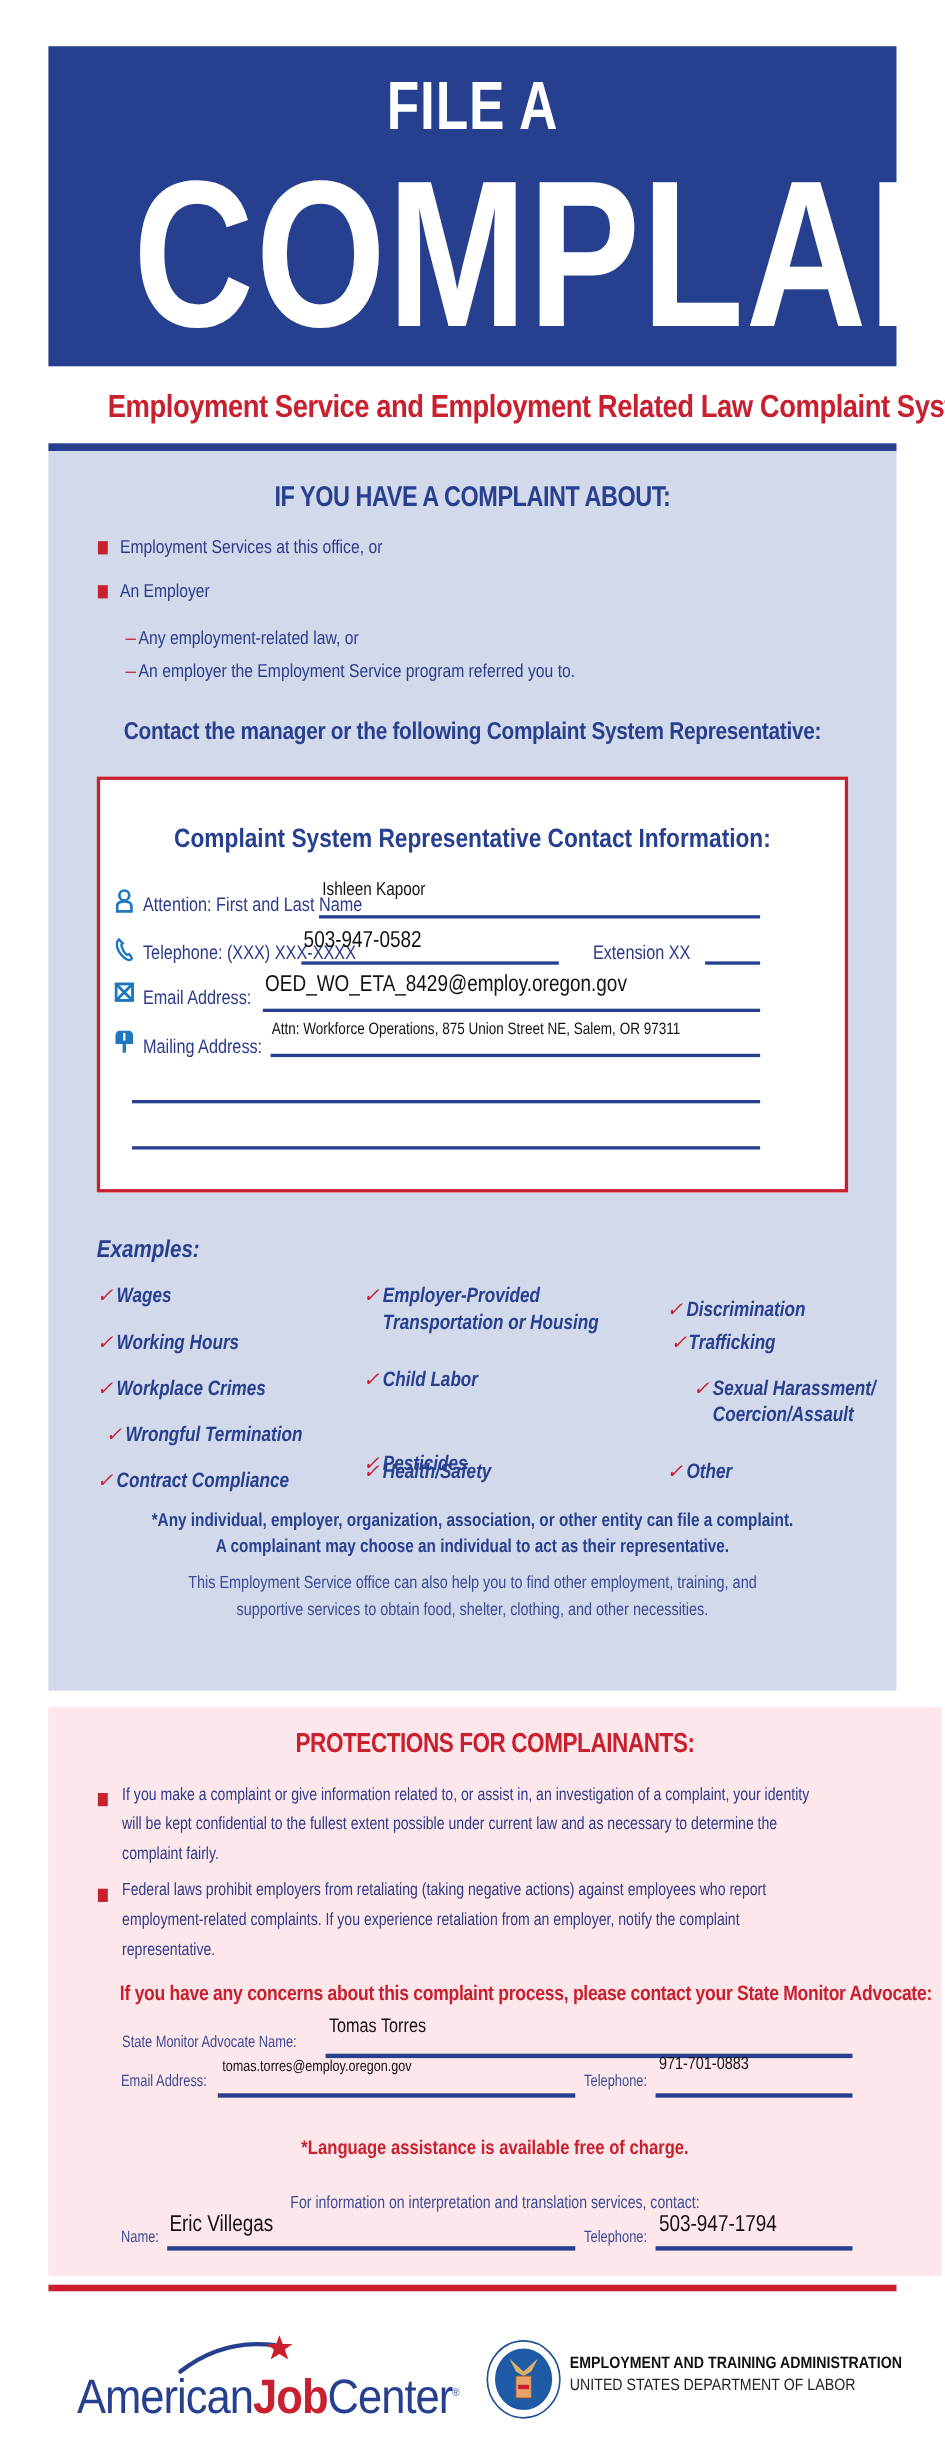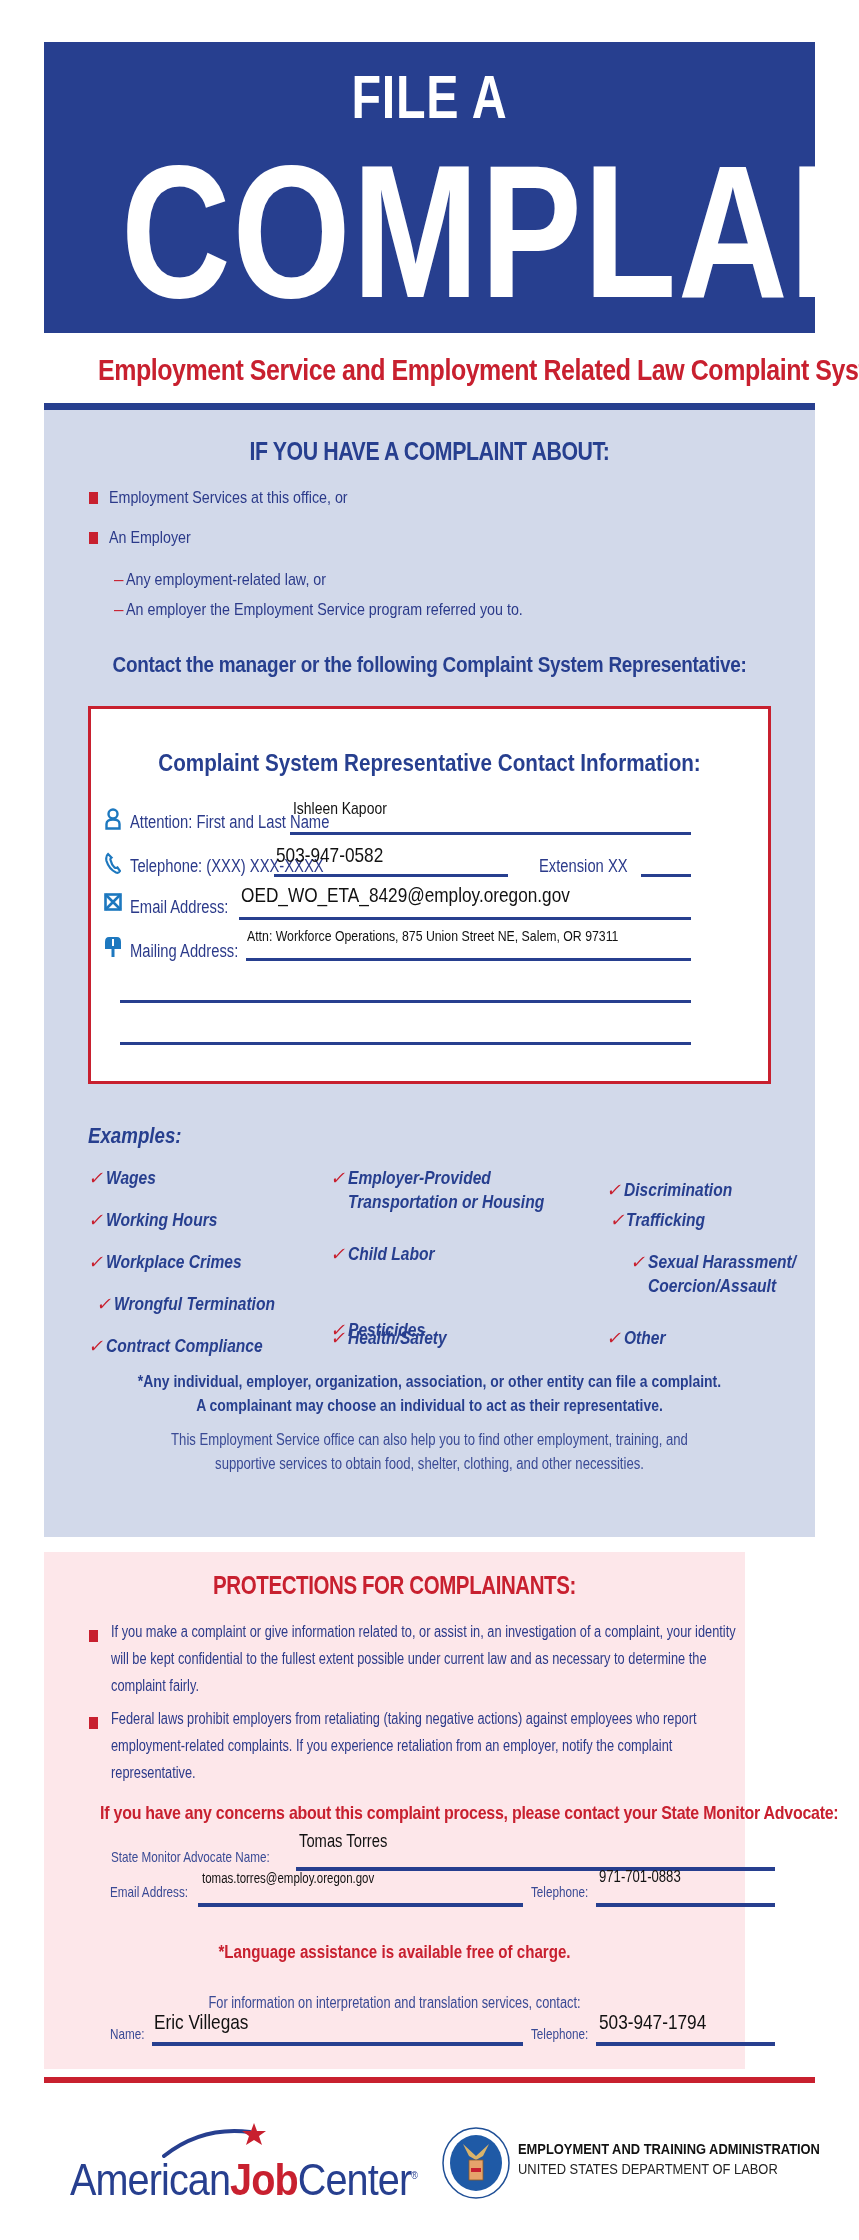--- a/index.html
+++ b/index.html
@@ -44,21 +44,21 @@
   .ex-item .chk { color: #c8202f; font-weight: normal; font-size: 18px; display: inline-block; width: 18px; }
   .ex-item .t { display: inline-block; transform-origin: left center; transform: scaleX(0.82); }
   .ex-item .t2 { display: block; margin-left: 18px; transform-origin: left center; transform: scaleX(0.82); }
 
   #note1 { top: 960px; font-size: 17px; line-height: 23px; color: #273f8f; font-weight: bold; transform: scaleX(0.82); }
   #note2 { top: 984px; font-size: 17px; line-height: 23px; color: #273f8f; font-weight: bold; transform: scaleX(0.82); }
   #note3 { top: 1019px; font-size: 16px; line-height: 22px; color: #3a4a95; transform: scaleX(0.82); }
   #note4 { top: 1043px; font-size: 16px; line-height: 22px; color: #3a4a95; transform: scaleX(0.82); }
 
   
-  #pink { left: 44px; top: 1552px; width: 701px; height: 517px; background: #fde7ea; }
+  #pink { left: 44px; top: 1552px; width: 812px; height: 517px; background: #fde7ea; }
   #prot-title { top: 16px; font-size: 25px; line-height: 34px; color: #c8202f; transform: scaleX(0.82); letter-spacing: -0.5px; }
   .p-txt { font-size: 16px; line-height: 27px; color: #2b3a8a; white-space: nowrap; transform-origin: left center; transform: scaleX(0.8); }
   #concern { top: 248px; font-size: 19px; line-height: 26px; color: #c8202f; transform: scaleX(0.84); letter-spacing: -0.3px; }
   .s-label { font-size: 15px; line-height: 20px; color: #3a4a95; white-space: nowrap; transform-origin: left bottom; transform: scaleX(0.78); }
   .s-line { height: 4px; background: #273f8f; }
   .s-val { color: #111; white-space: nowrap; transform-origin: left bottom; transform: scaleX(0.82); }
   #lang { top: 388px; font-size: 18px; line-height: 24px; color: #c8202f; transform: scaleX(0.84); }
   #interp { top: 440px; font-weight: normal; font-size: 16px; line-height: 22px; color: #3a4a95; transform: scaleX(0.8); }
 
   #bottom-rule { left: 44px; top: 2077px; width: 771px; height: 6px; background: #c8202f; }

